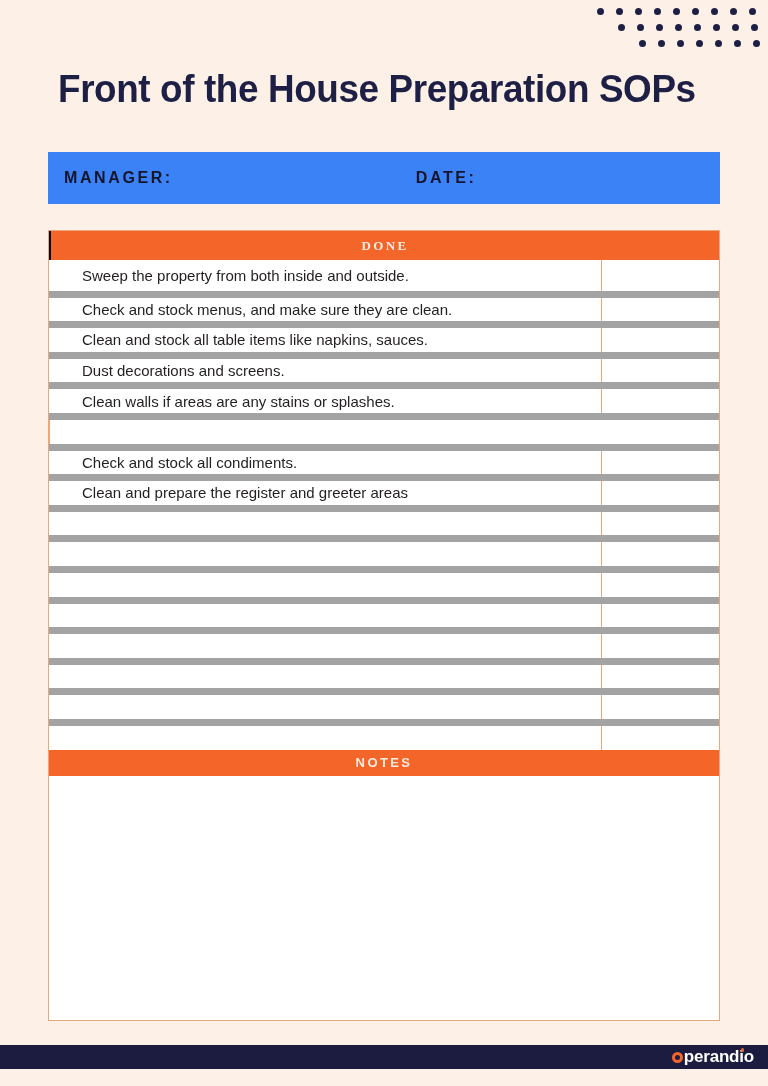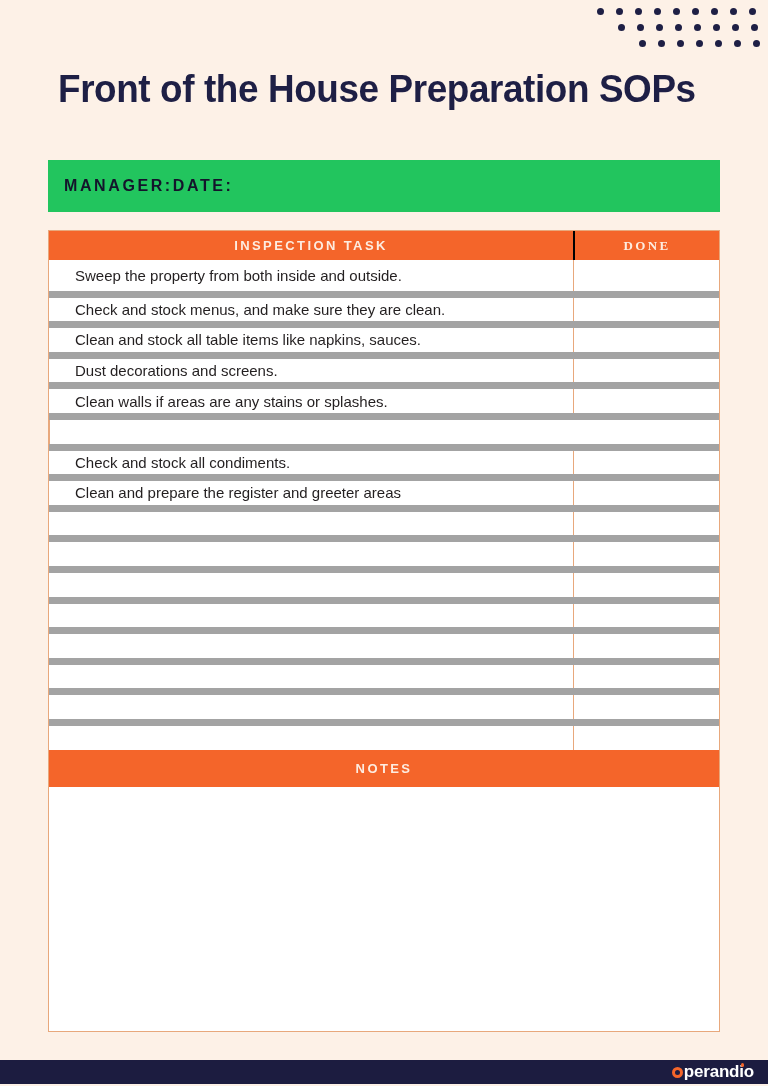--- a/index.html
+++ b/index.html
@@ -49,35 +49,35 @@
     font-family: "Liberation Sans Narrow", "Liberation Sans", sans-serif;
     transform: scaleX(0.97);
     transform-origin: left center;
     white-space: nowrap;
   }
 
   
   .meta-bar {
     position: absolute;
     left: 48px;
-    top: 160px;
+    top: 152px;
     width: 672px;
     height: 52px;
-    background: #22c55e;
+    background: #3b82f6;
     display: flex;
     align-items: center;
   }
   .meta-label {
     font-size: 16px;
     font-weight: bold;
     color: #14142b;
     letter-spacing: 2.6px;
   }
   .meta-label.manager { margin-left: 16px; }
-  .meta-label.date { }
+  .meta-label.date { margin-left: 243px; }
 
   
   .checklist {
     position: absolute;
     left: 48px;
     top: 230px;
     width: 672px;
     border: 1px solid #e8a87c;
     box-sizing: border-box;
     background: #ffffff;
@@ -108,52 +108,53 @@
     height: 30.6px;
     border-top: 7px solid #a3a3a3;
     box-sizing: border-box;
   }
   .row:first-of-type { border-top: none; }
   .cell-task {
     width: 524px;
     box-sizing: border-box;
     display: flex;
     align-items: center;
-    padding-left: 26px;
+    padding-left: 5px;
     font-size: 15px;
     color: #231f20;
+    margin-left: 28px;
   }
   .cell-done {
     flex: 1;
     border-left: 1px solid #e8a87c;
     box-sizing: border-box;
   }
 
   
   .notes-head {
     background: #f4652a;
-    height: 37px;
+    height: 26px;
     display: flex;
     align-items: center;
     justify-content: center;
     color: #fdece0;
     font-size: 13px;
     font-weight: bold;
     letter-spacing: 2.4px;
   }
   .notes-body {
     height: 244px;
     background: #ffffff;
   }
 
   
   .footer {
     position: absolute;
     left: 0;
-    bottom: 2px;
+    bottom: 17px;
     width: 768px;
     height: 24px;
     background: #1c1c40;
     display: flex;
     align-items: center;
     justify-content: flex-end;
     text-align: center;
   }
   .logo {
     display: flex;
@@ -224,21 +225,20 @@
 
 <div class="page-title">Front of the House Preparation SOPs</div>
 
 <div class="meta-bar">
   <span class="meta-label manager">MANAGER:</span>
   <span class="meta-label date">DATE:</span>
 </div>
 
 <div class="checklist">
   <div class="table-head">
-    <div class="th task">INSPECTION TASK</div>
     <div class="th done">DONE</div>
   </div>
   <div id="rows-container">
       <div class="row">
         <div class="cell-task">Sweep the property from both inside and outside.</div>
         <div class="cell-done"></div>
       </div>
       <div class="row">
         <div class="cell-task">Check and stock menus, and make sure they are clean.</div>
         <div class="cell-done"></div>

